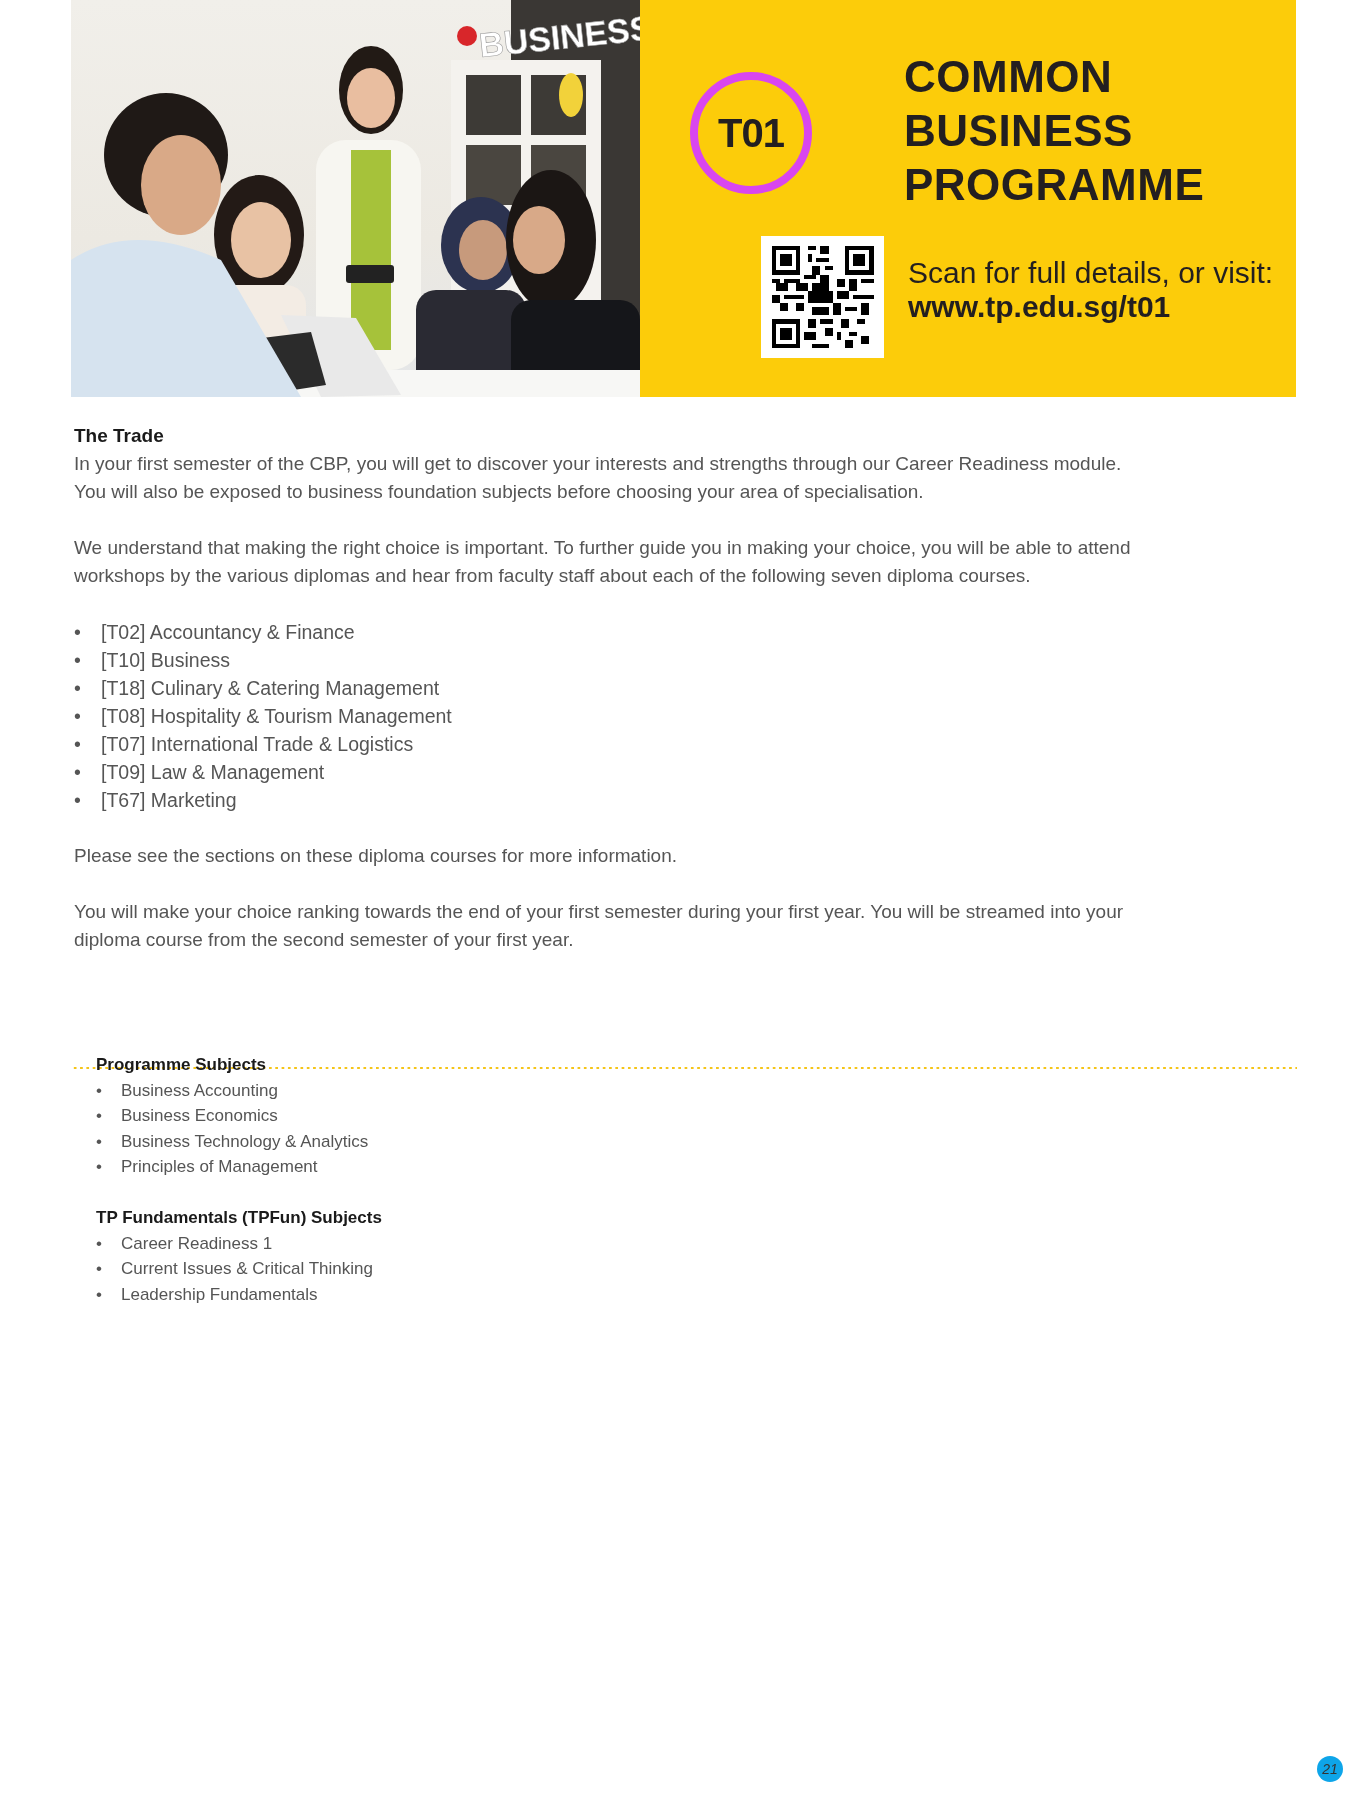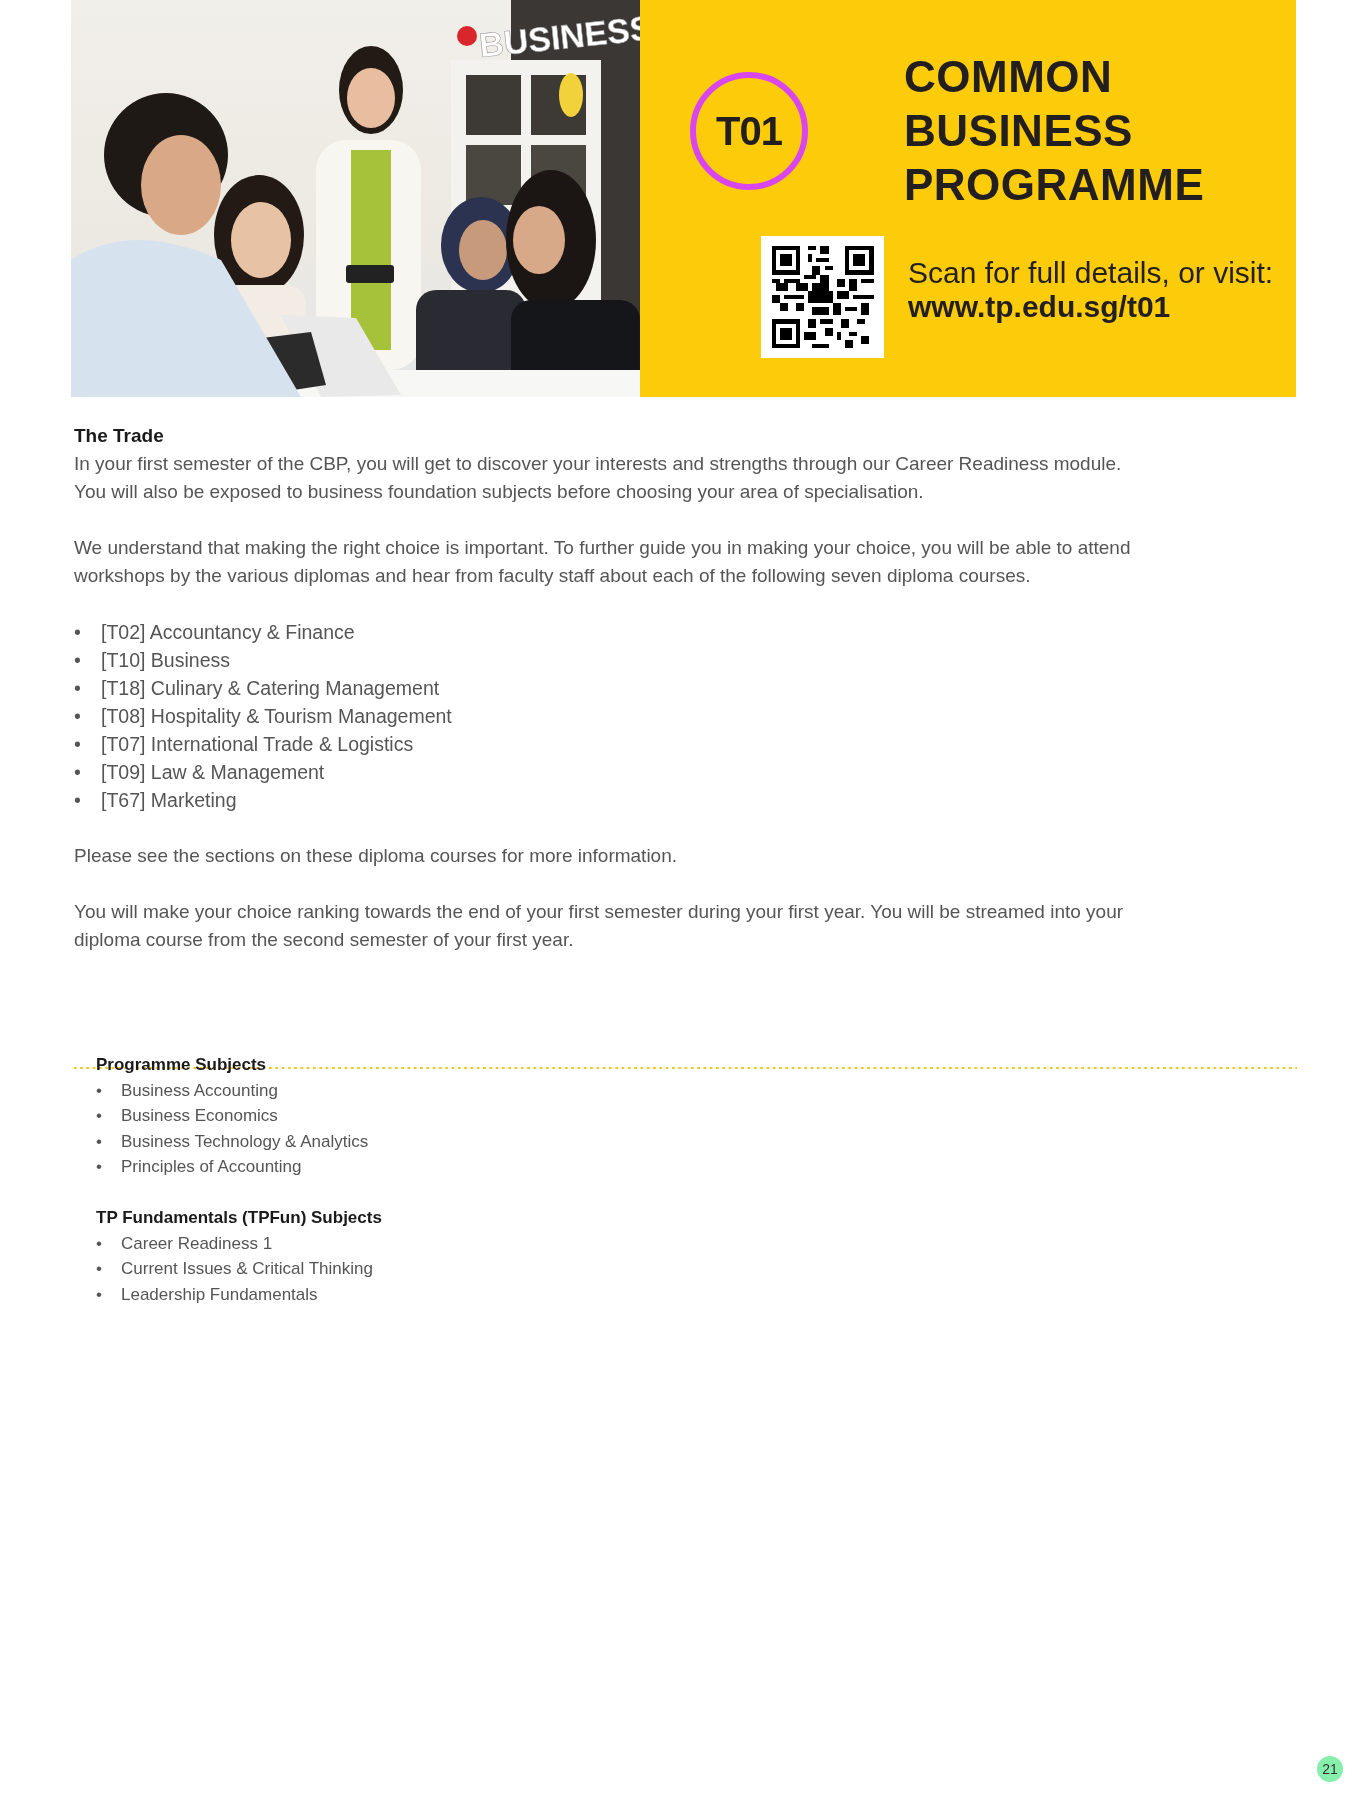--- a/index.html
+++ b/index.html
@@ -6,21 +6,21 @@
     body { width: 1368px; height: 1800px; position: relative; overflow: hidden;
            font-family: "Liberation Sans", "DejaVu Sans", sans-serif; color: #555555; }
 
     
     .hero { position: absolute; left: 71px; top: 0; width: 1225px; height: 397px; }
     .photo { position: absolute; left: 0; top: 0; width: 569px; height: 397px; overflow: hidden;
              background: linear-gradient(180deg, #f1efea 0%, #ece9e2 60%, #e4e6e8 100%); }
     .panel { position: absolute; left: 569px; top: 0; width: 656px; height: 397px; background: #fccc0a; }
 
     .badge-circle { position: absolute; left: 50px; top: 72px; width: 106px; height: 106px;
-                    border: 6px solid #d946ef; border-radius: 50%;
+                    border: 8px solid #d946ef; border-radius: 50%;
                     display: flex; align-items: center; justify-content: center; }
     .badge-circle span { font-weight: bold; font-size: 40px; color: #231f20; letter-spacing: -1px; }
 
     .title { position: absolute; left: 264px; top: 50px; margin: 0; font-weight: bold;
              font-size: 44px; line-height: 54px; color: #231f20; letter-spacing: 0.5px; }
     .title div { white-space: nowrap; }
 
     .qr-box { position: absolute; left: 121px; top: 236px; width: 123px; height: 122px; background: #ffffff; }
     .qr-box svg { position: absolute; left: 10px; top: 10px; }
 
@@ -41,22 +41,22 @@
             background-image: radial-gradient(circle, #f5c518 1.1px, transparent 1.4px);
             background-size: 6.3px 4px; background-repeat: repeat-x; }
 
     .subjects { position: absolute; left: 72px; top: 1052px; margin-left: 24px; }
     .sh { font-weight: bold; color: #1a1a1a; font-size: 17px; line-height: 25.5px; margin: 0; }
     ul.sub { list-style: none; margin: 0 0 25.5px 0; padding: 0; font-size: 17px; line-height: 25.5px; }
     ul.sub li { position: relative; padding-left: 25px; white-space: nowrap; }
     ul.sub li::before { content: "\2022"; position: absolute; left: 0; top: 0; color: #555; }
 
     .page-num { position: absolute; left: 1317px; top: 1756px; width: 26px; height: 26px; border-radius: 50%;
-                background: #86efac; color: #333; font-size: 14px; display: flex; align-items: center;
-                justify-content: center; }
+                background: #0ea5e9; color: #333; font-size: 14px; display: flex; align-items: center;
+                justify-content: center; font-style: italic; }
   </style>
 </head>
 <body>
 
 <div class="hero">
   <div class="photo" aria-label="Lecturer with four students around a table with tablets and laptops">
     <svg width="569" height="397" viewBox="0 0 569 397">
 
       <rect x="440" y="0" width="129" height="397" fill="#3a3734"></rect>
       <rect x="380" y="60" width="150" height="300" fill="#f4f2ee"></rect>
@@ -206,21 +206,21 @@
 </div>
 
 <div class="dots"></div>
 
 <div class="subjects">
   <p class="sh">Programme Subjects</p>
   <ul class="sub">
     <li>Business Accounting</li>
     <li>Business Economics</li>
     <li>Business Technology &amp; Analytics</li>
-    <li>Principles of Accounting</li>
+    <li>Principles of Management</li>
   </ul>
 
   <p class="sh">TP Fundamentals (TPFun) Subjects</p>
   <ul class="sub">
     <li>Career Readiness 1</li>
     <li>Current Issues &amp; Critical Thinking</li>
     <li>Leadership Fundamentals</li>
   </ul>
 </div>
 

